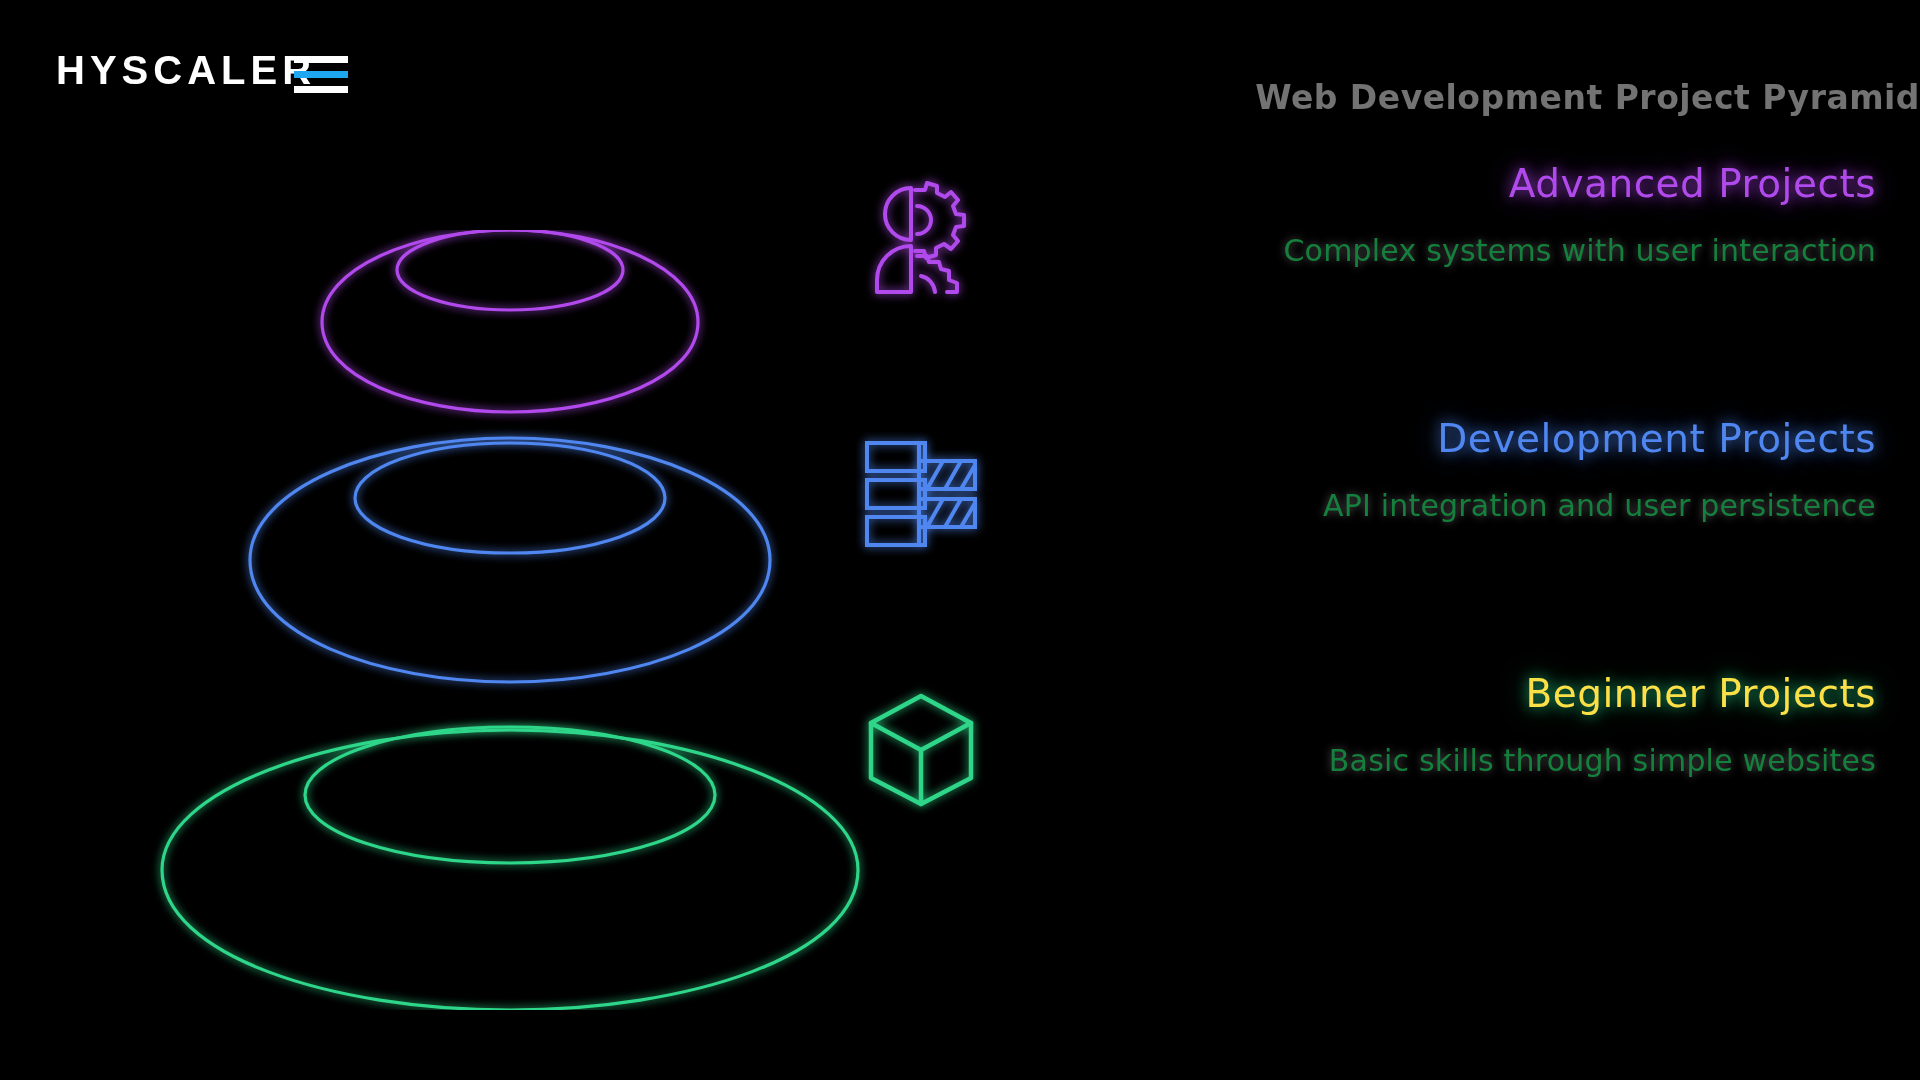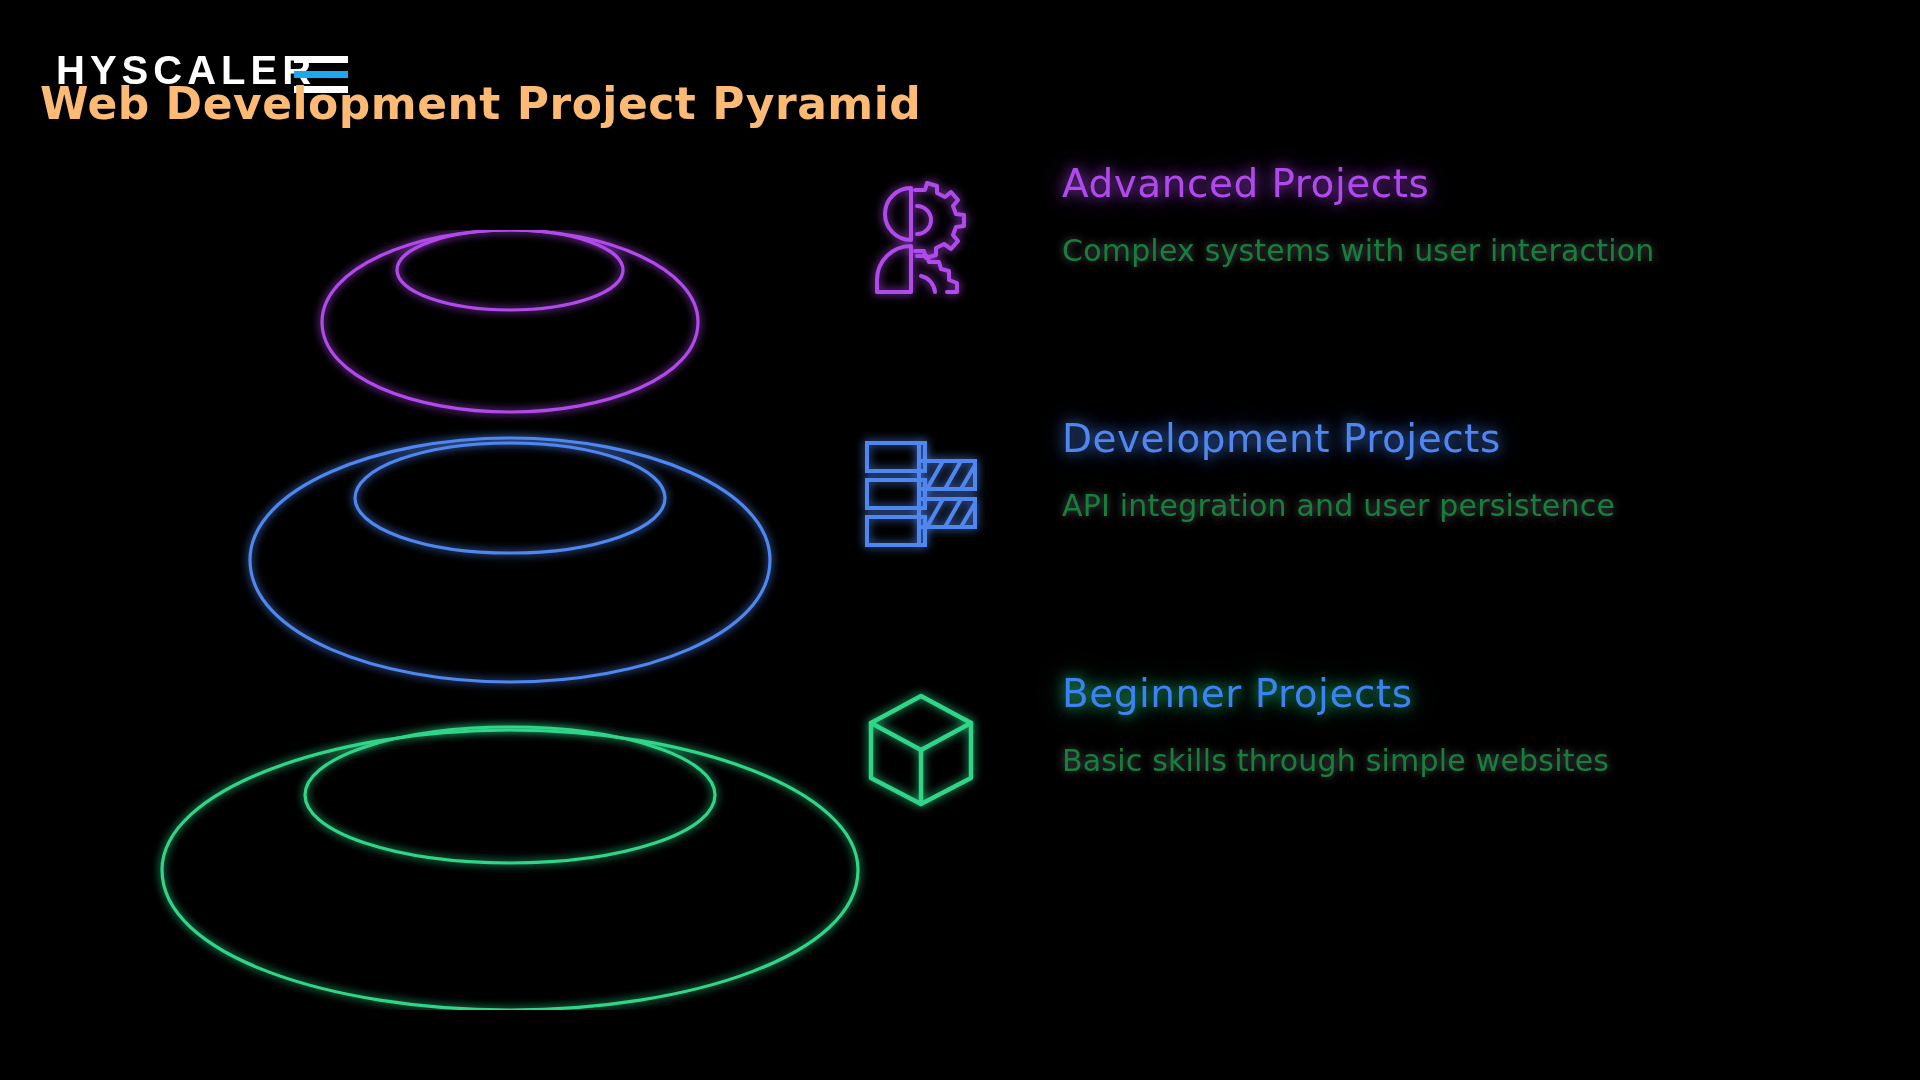--- a/index.html
+++ b/index.html
@@ -58,24 +58,24 @@
     height: 7px;
     background: #ffffff;
   }
 
   
   .page-title {
     position: absolute;
     left: 0;
     right: 0;
     top: 78px;
-    text-align: left;
-    color: #fdba74;
-    font-family: "DejaVu Sans", sans-serif;
-    font-size: 44px;
+    text-align: right;
+    color: #737373;
+    font-family: "DejaVu Sans", sans-serif;
+    font-size: 33px;
     font-weight: 700;
     letter-spacing: 0.5px;
     padding-left: 40px;
   }
 
   
   .pyramid {
     position: absolute;
     left: 150px;
     top: 230px;
@@ -100,23 +100,24 @@
     left: 0;
     top: 24px;
     width: 130px;
     height: 130px;
     display: flex;
     align-items: center;
     justify-content: center;
   }
   .level-text {
     position: absolute;
-    left: 206px;
+    left: 200px;
     top: 10px;
     width: 820px;
+    text-align: right;
   }
   .level-title {
     font-family: "DejaVu Sans", sans-serif;
     font-size: 39px;
     font-weight: 400;
     line-height: 1.25;
     letter-spacing: 0.5px;
     white-space: nowrap;
   }
   .level-desc {
@@ -126,21 +127,21 @@
     font-size: 30px;
     font-weight: 400;
     line-height: 1.3;
     letter-spacing: 0.2px;
     white-space: nowrap;
     text-shadow: 0 0 8px rgba(255,255,255,0.35);
   }
 
   .row-advanced .level-title { color: #b14aec; text-shadow: 0 0 14px rgba(177,74,236,0.85), 0 0 30px rgba(177,74,236,0.45); }
   .row-intermediate .level-title { color: #4f86f0; text-shadow: 0 0 14px rgba(79,134,240,0.85), 0 0 30px rgba(79,134,240,0.45); }
-  .row-beginner .level-title { color: #3b82f6; text-shadow: 0 0 14px rgba(47,214,138,0.85), 0 0 30px rgba(47,214,138,0.45); }
+  .row-beginner .level-title { color: #fde047; text-shadow: 0 0 14px rgba(47,214,138,0.85), 0 0 30px rgba(47,214,138,0.45); }
   .row-intermediate { margin-top: 0; }
 
   .glow-purple { filter: drop-shadow(0 0 5px rgba(177,74,236,0.9)); }
   .glow-blue   { filter: drop-shadow(0 0 5px rgba(79,134,240,0.9)); }
   .glow-green  { filter: drop-shadow(0 0 5px rgba(47,214,138,0.9)); }
 </style>
 </head>
 <body>
 
 <div class="brand">

